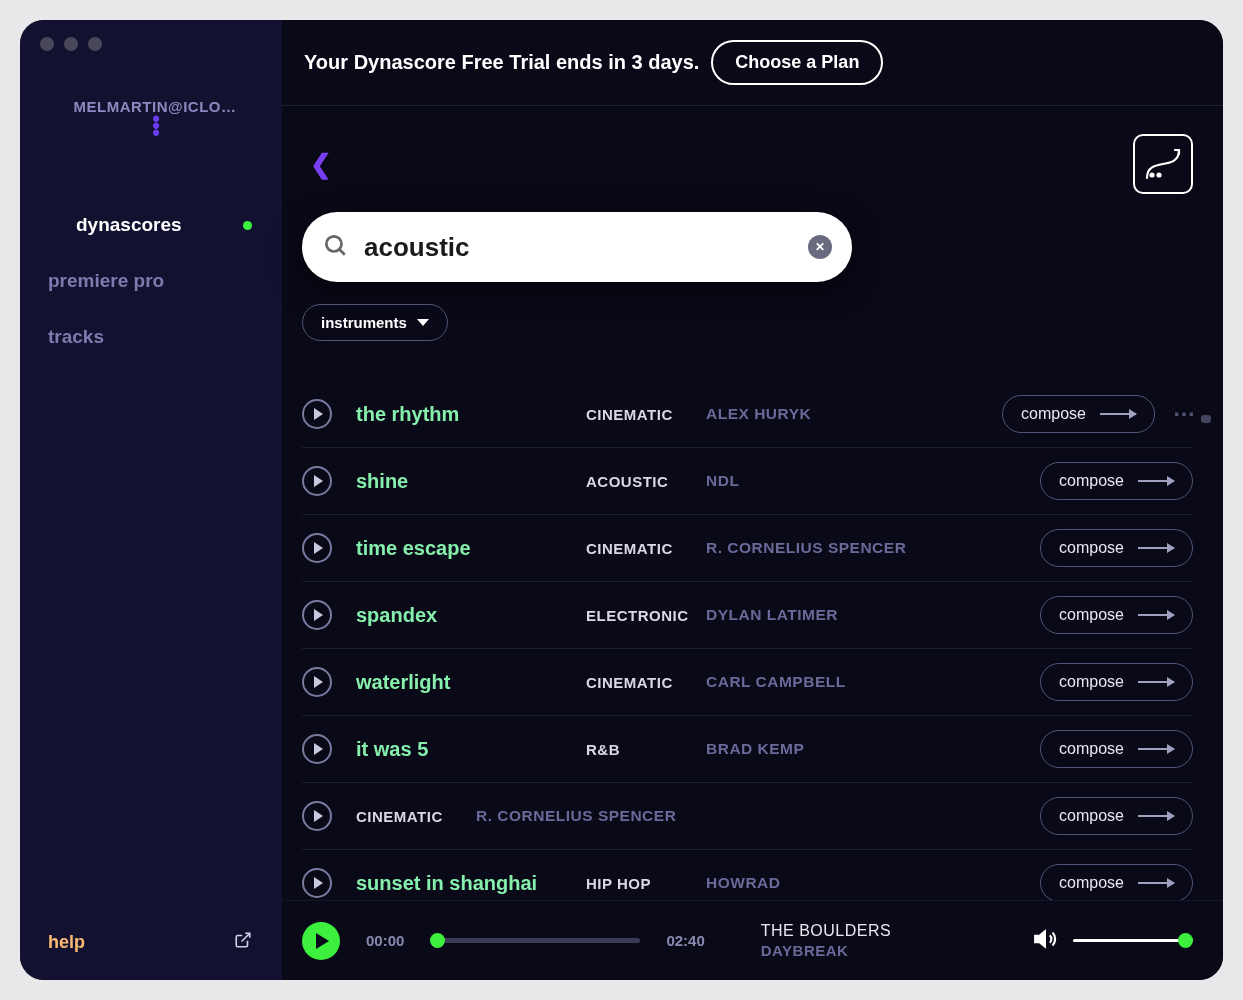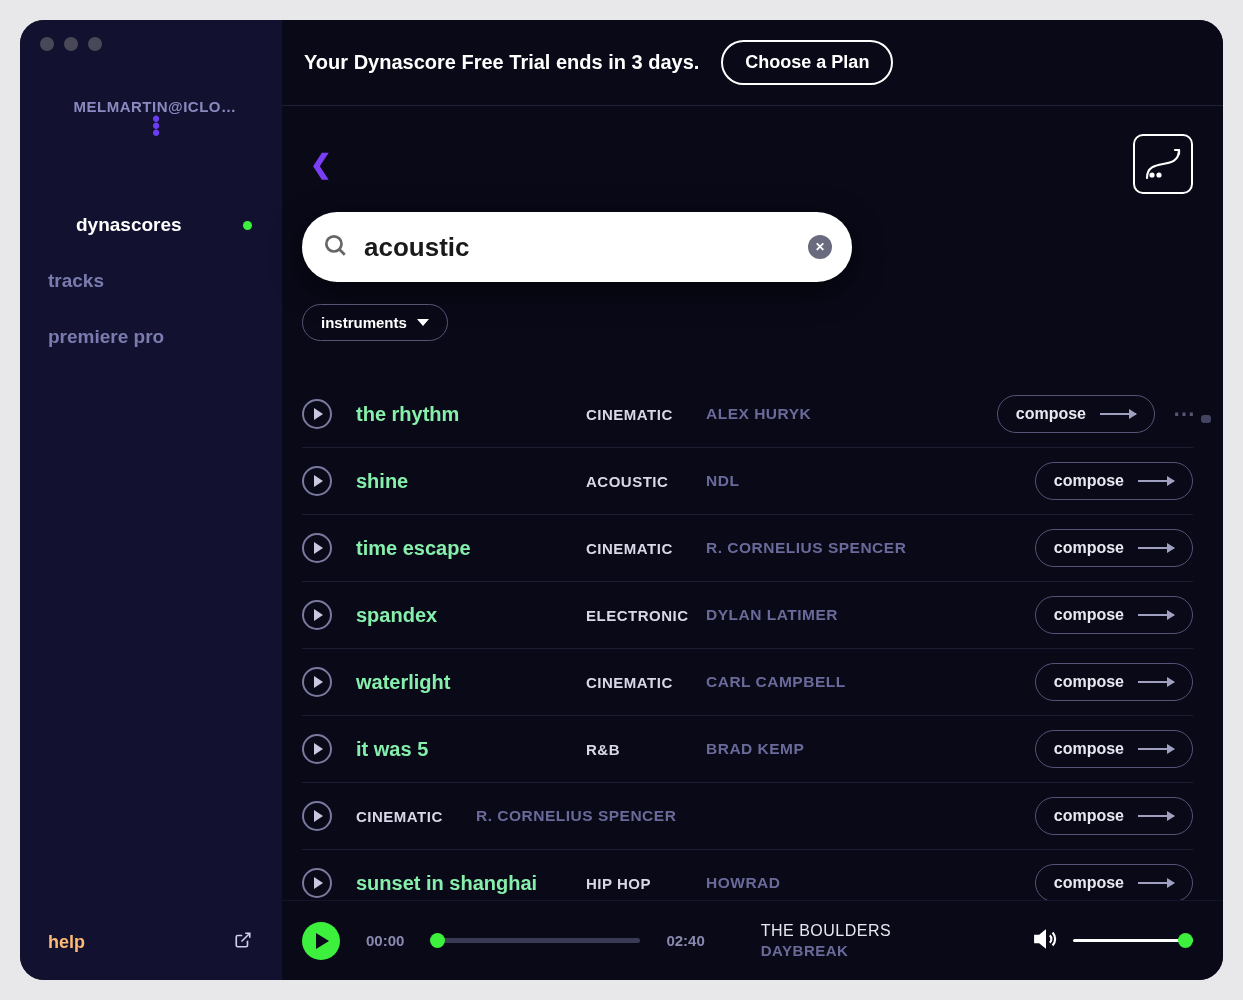--- a/index.html
+++ b/index.html
@@ -60,21 +60,21 @@
   .nav-item.active { color: #fff; margin-left: 28px; }
   .green-dot { width: 9px; height: 9px; border-radius: 50%; background: #3df03d; }
   .sidebar-bottom {
     margin-top: auto; padding: 26px 30px 26px 28px;
     display: flex; justify-content: space-between; align-items: center;
     color: #fdba74; font-size: 18px; font-weight: 600;
   }
   .ext-icon svg { stroke: #cfcfe8; }
   .main { flex: 1; display: flex; flex-direction: column; background: #090918; position: relative; }
   .banner {
-    height: 86px; display: flex; align-items: center; gap: 22px;
+    height: 86px; display: flex; align-items: center; gap: 12px;
     padding-left: 22px; border-bottom: 1px solid #1f1f35;
   }
   .banner-text { color: #fff; font-weight: 700; font-size: 20px; }
   .plan-btn {
     border: 2px solid #fff; color: #fff; background: transparent;
     padding: 10px 22px; border-radius: 30px; font-size: 18px; font-weight: 600; cursor: pointer;
   }
   .toprow {
     display: flex; align-items: center; justify-content: space-between;
     padding: 28px 30px 0 20px;
@@ -113,21 +113,21 @@
     width: 30px; height: 30px; border: 2px solid #7a7aa0; border-radius: 50%;
     display:flex;align-items:center;justify-content:center; cursor:pointer; margin-right: 24px;
     flex-shrink: 0;
   }
   .play-tri { width:0;height:0;border-top:6px solid transparent;border-bottom:6px solid transparent;border-left:9px solid #c8c8e0; margin-left:2px;}
   .title { color:#86efac; font-weight:700; font-size:20px; width: 230px; flex-shrink:0; }
   .genre { color:#d8d8e8; font-weight:800; font-size:15px; letter-spacing:0.5px; width: 120px; flex-shrink:0;}
   .artist { color:#6a6a9a; font-weight:700; font-size:15.5px; letter-spacing:0.5px; flex:1; }
   .compose-btn {
     border: 1.5px solid #545478; color: #e8e8f0; background: transparent;
-    padding: 9px 18px; border-radius: 24px; font-size: 16px; font-weight: 700;
+    padding: 9px 18px; border-radius: 24px; font-size: 16px; font-weight: 400;
     display: inline-flex; align-items: center; gap: 14px; cursor:pointer;
   }
   .arrow-right { position: relative; width: 36px; height: 2px; background: #a0a0c0;}
   .arrow-right::after { content:""; position:absolute; right:-1px; top:-4px; width:0;height:0;border-top:5px solid transparent;border-bottom:5px solid transparent;border-left:8px solid #a0a0c0;}
   .more-dot { color:#555575; margin-left: 18px; font-size: 22px; line-height:0; cursor:pointer; font-weight:900; letter-spacing:-2px;}
   .player {
     height: 80px; display:flex; align-items:center; padding: 0 30px 0 20px; gap: 26px;
     border-top: 1px solid #14142a;
   }
   .big-play {
@@ -167,24 +167,24 @@
             <span>•</span>
             <span>•</span>
           </span>
       </div>
       <nav class="nav">
         <div class="nav-item active">
           <span>dynascores</span>
           <span class="green-dot"></span>
         </div>
         <div class="nav-item">
+          <span>premiere pro</span>
+        </div>
+        <div class="nav-item">
           <span>tracks</span>
-        </div>
-        <div class="nav-item">
-          <span>premiere pro</span>
         </div>
       </nav>
       <div class="sidebar-bottom">
         <span>help</span>
         <span class="ext-icon">
           <svg width="18" height="18" viewBox="0 0 24 24" fill="none" stroke-width="2.2">
               <path d="M18 13v6a2 2 0 0 1-2 2H5a2 2 0 0 1-2-2V8a2 2 0 0 1 2-2h6"></path>
               <polyline points="15 3 21 3 21 9"></polyline>
               <line x1="10" y1="14" x2="21" y2="3"></line>
             </svg>

